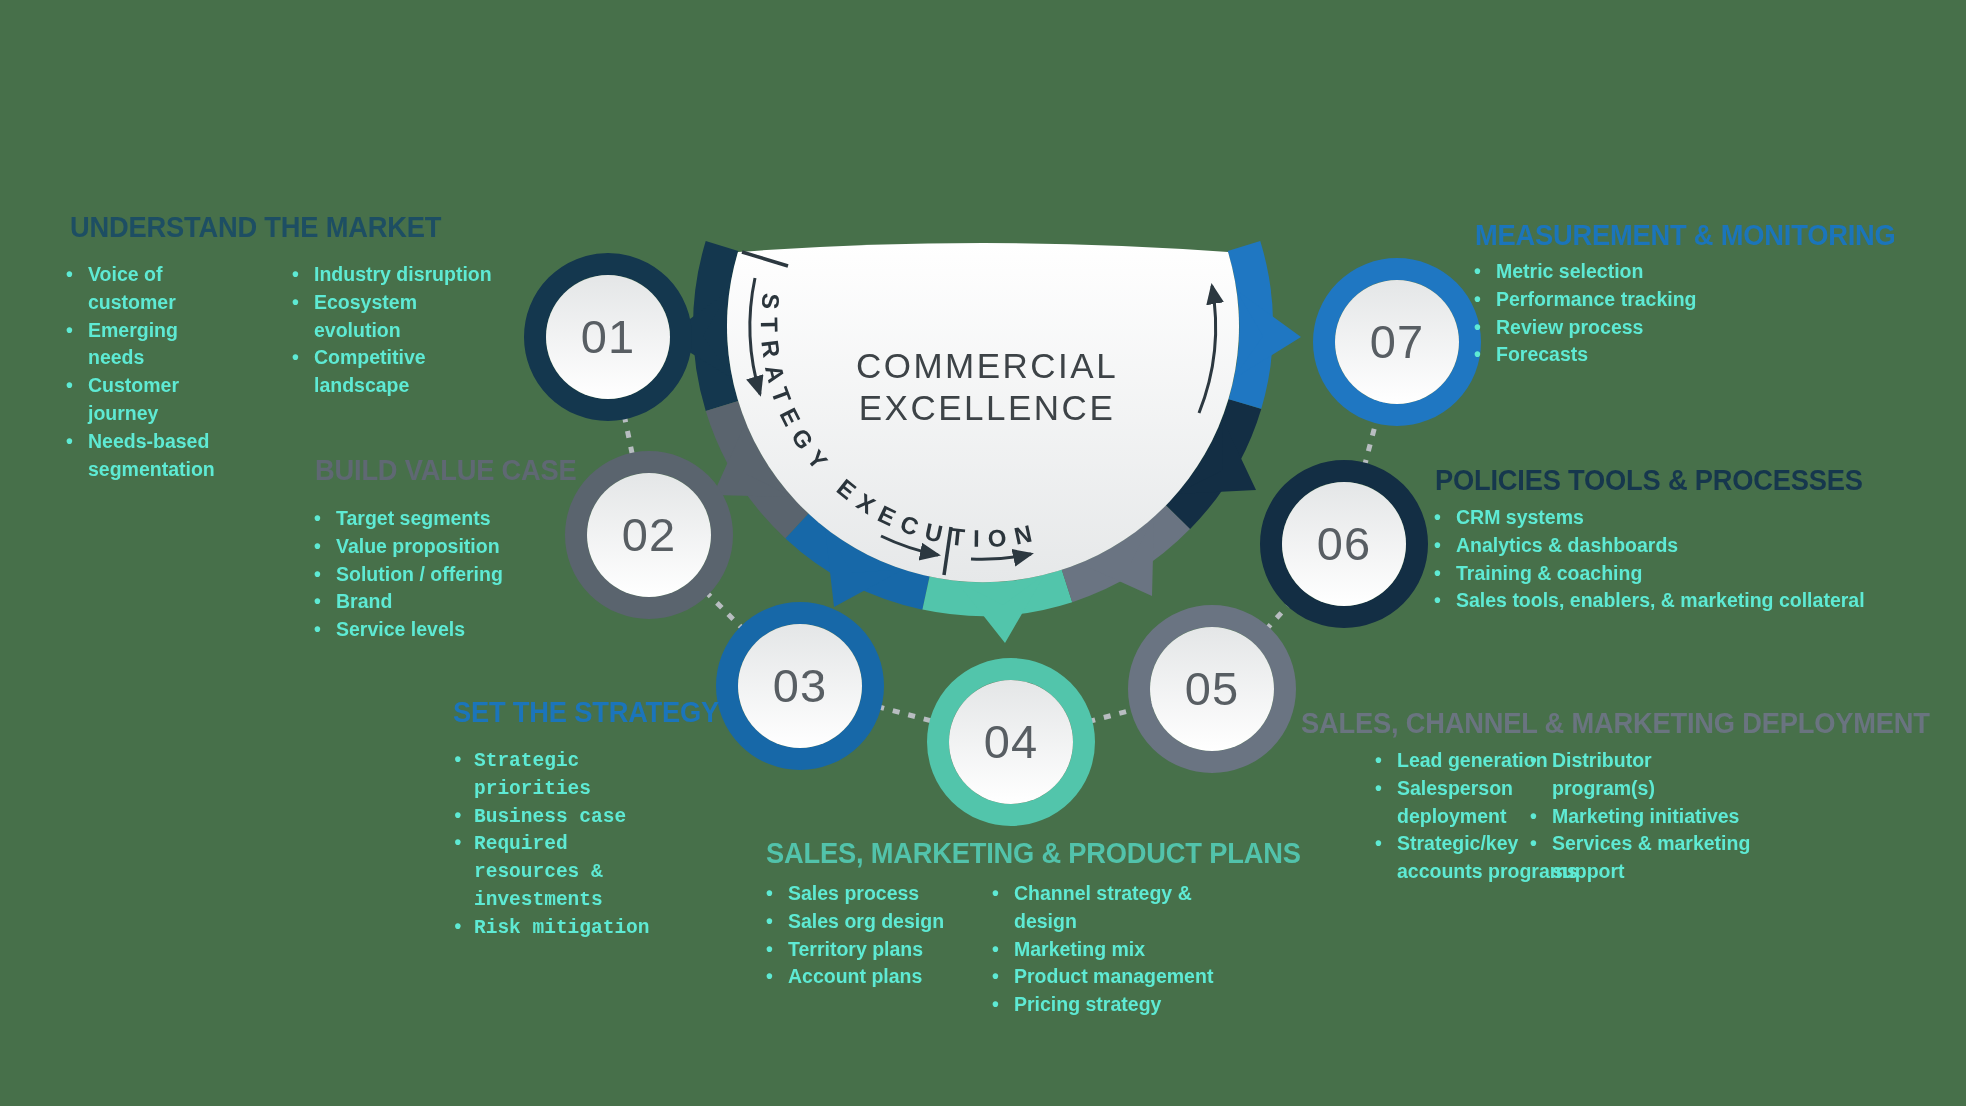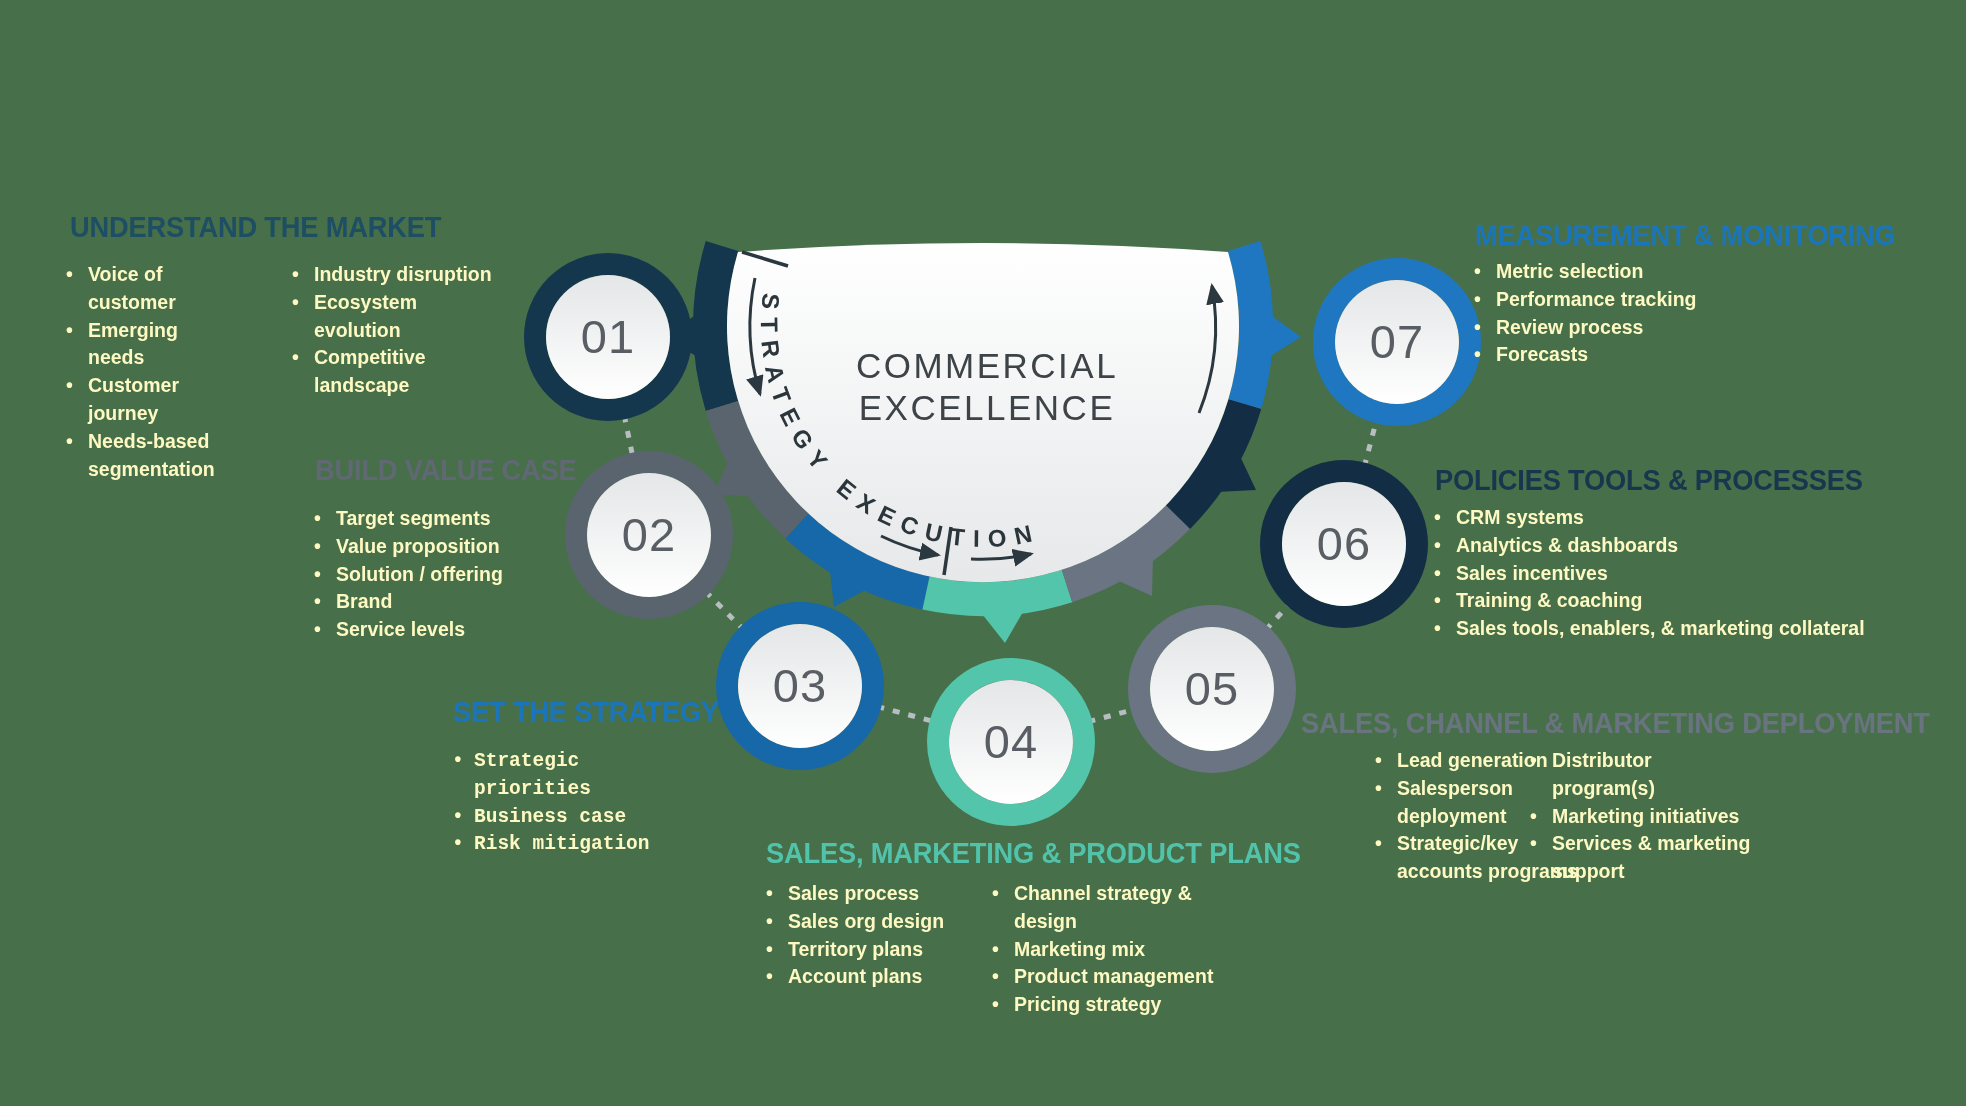--- a/index.html
+++ b/index.html
@@ -19,21 +19,21 @@
     transform:scaleX(0.94);
     transform-origin:left top;
     white-space:nowrap;
   }
   .label-block ul{
     list-style:none;
     margin:0;padding:0;
     font-size:19.5px;
     font-weight:600;
     line-height:27.8px;
-    color:#fef9c3;
+    color:#5eead4;
   }
   .label-block li{
     position:relative;
     padding-left:26px;
   }
   .label-block li::before{
     content:"\2022";
     position:absolute;
     left:4px;top:0;
   }
@@ -198,20 +198,21 @@
       <li>Brand</li>
       <li>Service levels</li>
     </ul>
   </section>
 
   <section class="label-block">
     <h2 class="h-s3 ul-abs" style="color: rgb(27, 117, 187);">SET THE STRATEGY</h2>
     <ul class="u-s3a ul-abs">
       <li>Strategic priorities</li>
       <li>Business case</li>
+      <li>Required resources &amp; investments</li>
       <li>Risk mitigation</li>
     </ul>
   </section>
 
   <section class="label-block">
     <h2 class="h-s4 ul-abs" style="color: rgb(82, 195, 171);">SALES, MARKETING &amp; PRODUCT PLANS</h2>
     <ul class="u-s4a ul-abs">
       <li>Sales process</li>
       <li>Sales org design</li>
       <li>Territory plans</li>
@@ -237,21 +238,20 @@
       <li>Marketing initiatives</li>
       <li>Services &amp; marketing support</li>
     </ul>
   </section>
 
   <section class="label-block">
     <h2 class="h-s6 ul-abs" style="color: rgb(22, 55, 77);">POLICIES TOOLS &amp; PROCESSES</h2>
     <ul class="u-s6a ul-abs">
       <li>CRM systems</li>
       <li>Analytics &amp; dashboards</li>
-      <li>Sales incentives</li>
       <li>Training &amp; coaching</li>
       <li>Sales tools, enablers, &amp; marketing collateral</li>
     </ul>
   </section>
 
   <section class="label-block">
     <h2 class="h-s7 ul-abs" style="color: rgb(27, 117, 187);">MEASUREMENT &amp; MONITORING</h2>
     <ul class="u-s7a ul-abs">
       <li>Metric selection</li>
       <li>Performance tracking</li>

